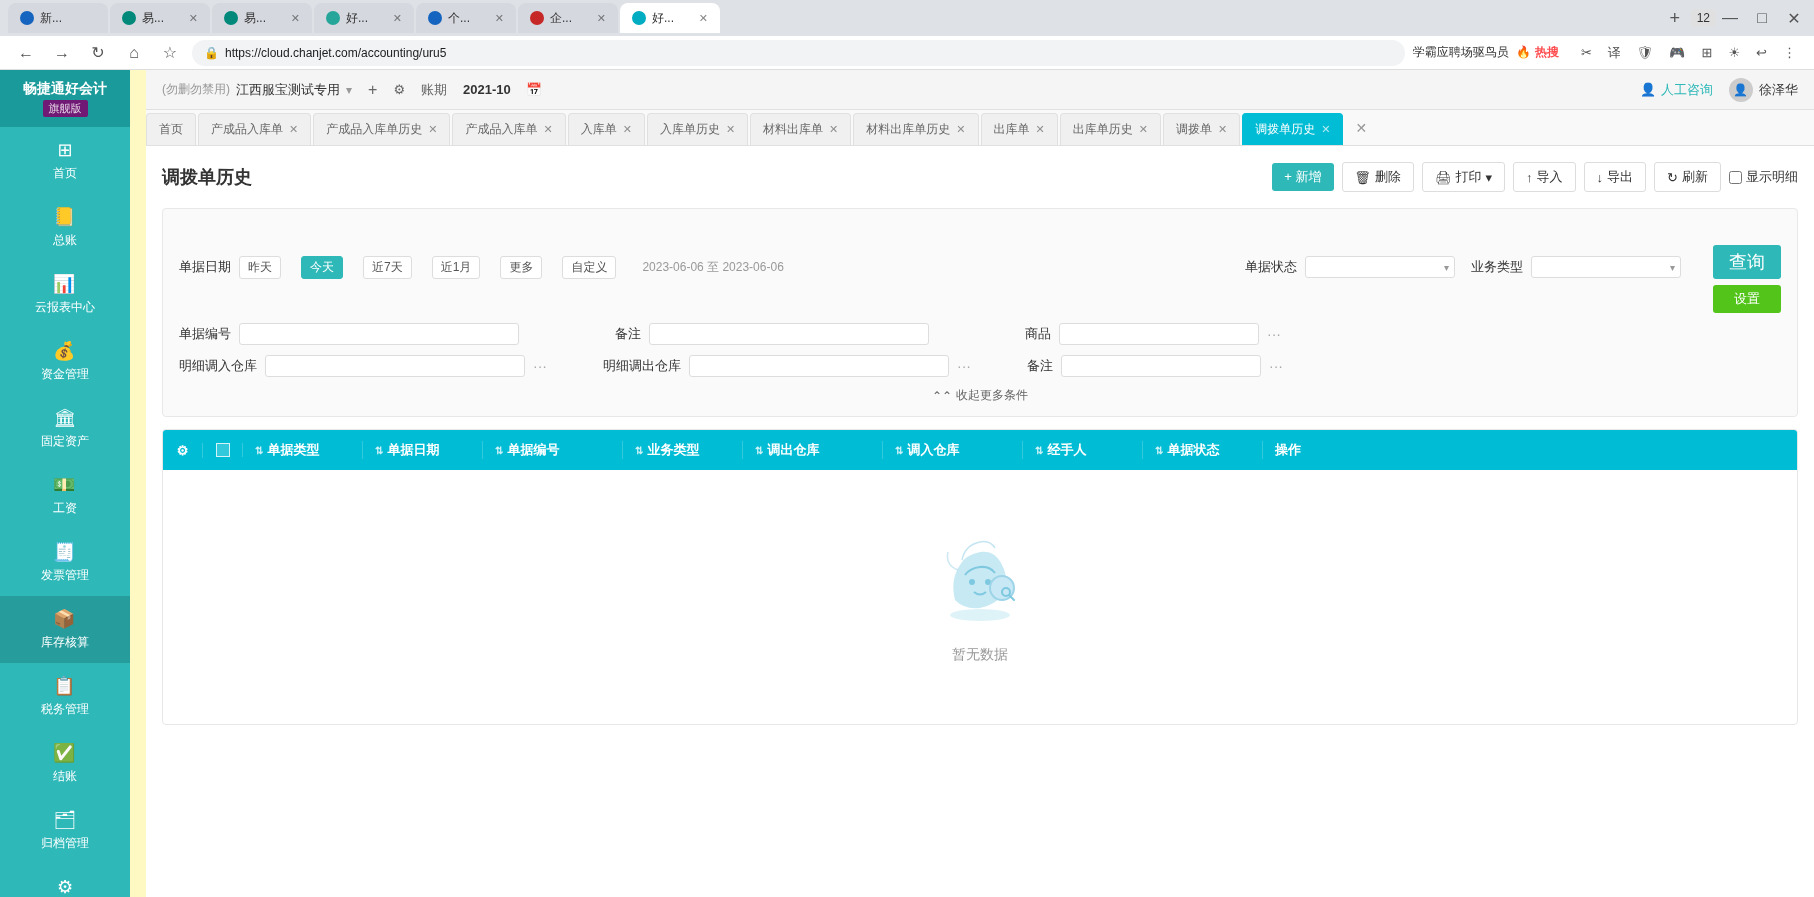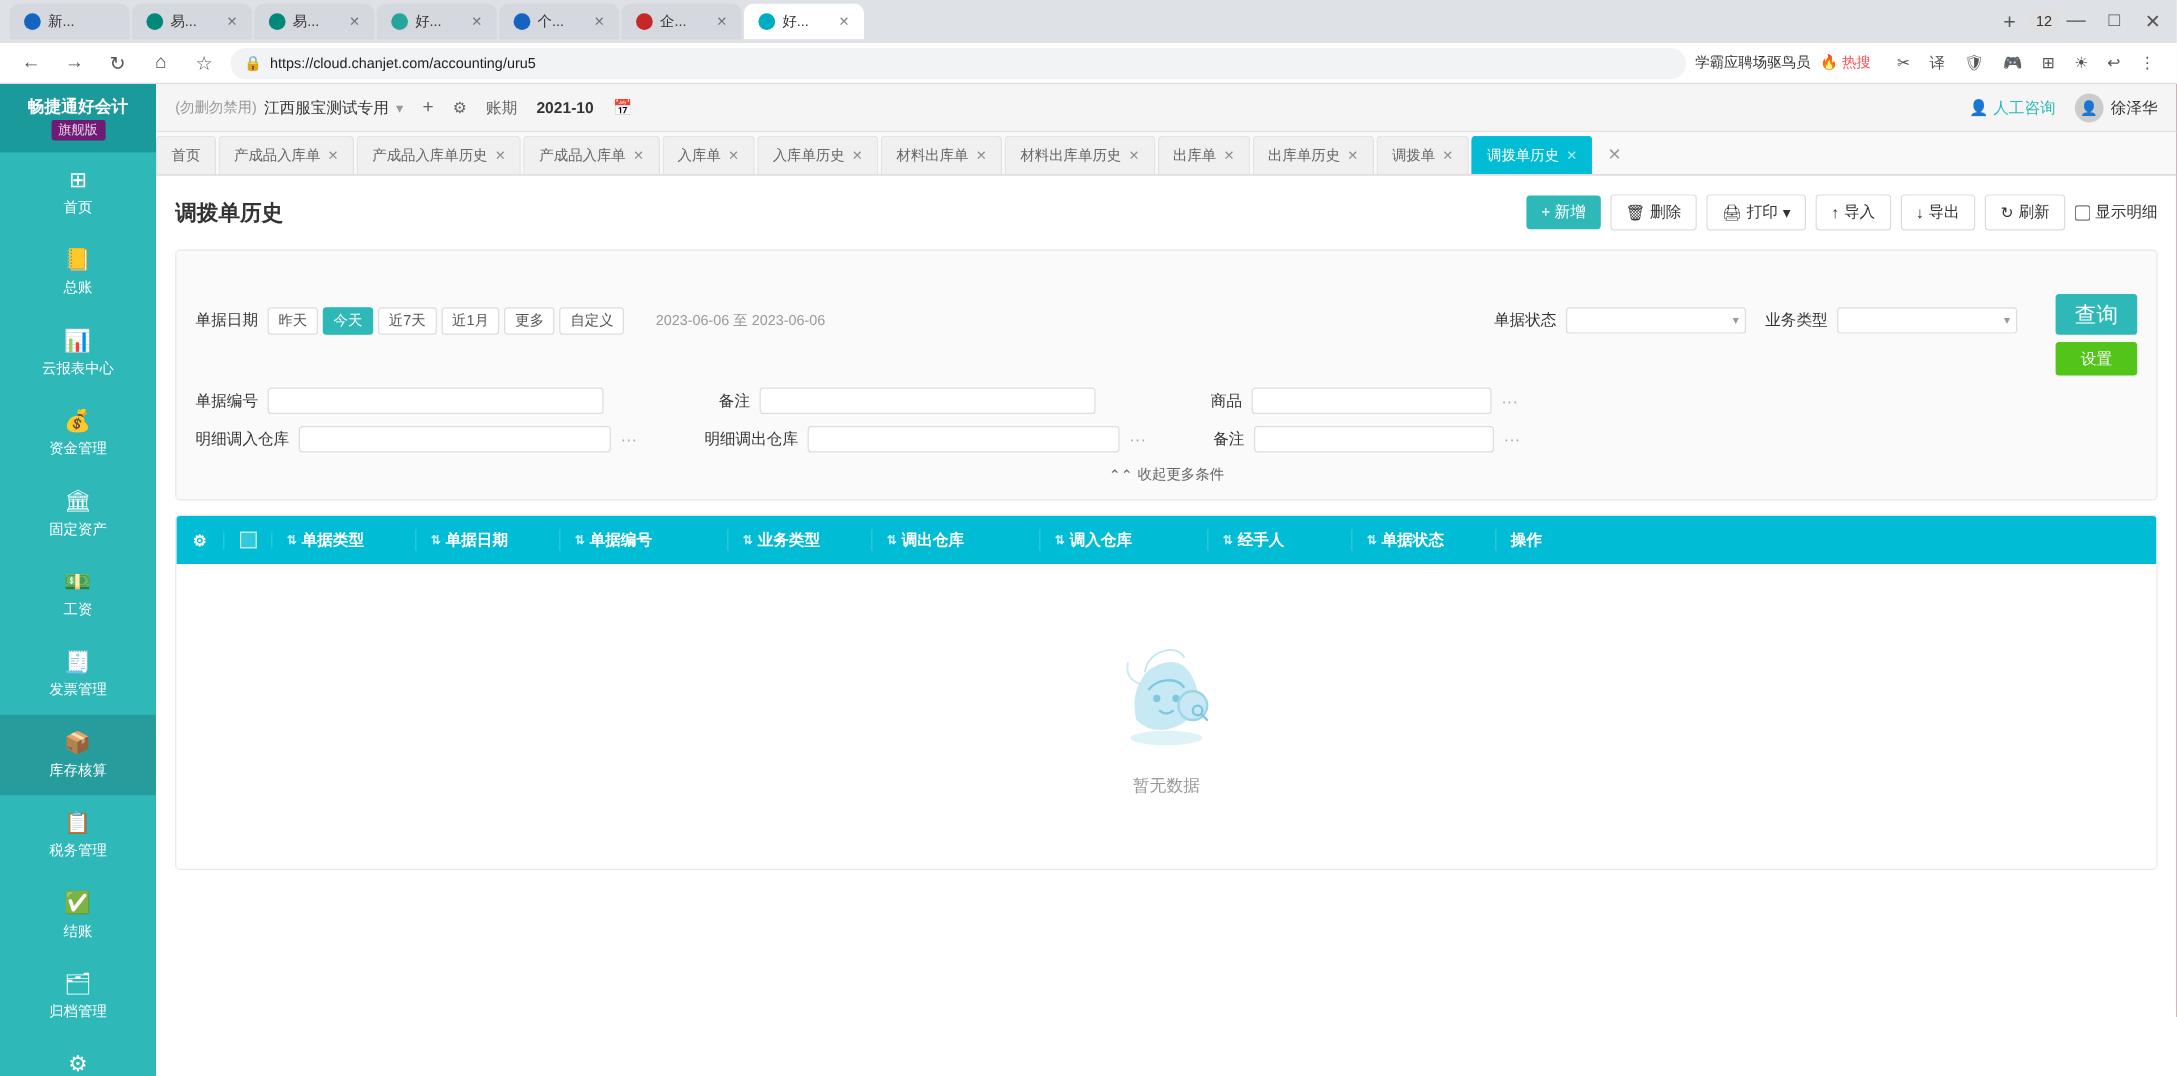--- a/index.html
+++ b/index.html
@@ -16,40 +16,40 @@
     .tab-controls { margin-left: auto; display: flex; align-items: center; gap: 8px; }
     .win-btn { width: 24px; height: 24px; display: flex; align-items: center; justify-content: center; cursor: pointer; font-size: 16px; color: #555; }
 
     
     .address-bar { background: #fff; height: 34px; display: flex; align-items: center; padding: 0 12px; gap: 8px; border-bottom: 1px solid #ddd; }
     .nav-btn { width: 28px; height: 28px; display: flex; align-items: center; justify-content: center; cursor: pointer; border-radius: 50%; color: #555; font-size: 16px; }
     .url-bar { flex: 1; background: #f1f3f4; border-radius: 20px; height: 26px; display: flex; align-items: center; padding: 0 12px; font-size: 12px; color: #444; gap: 6px; }
     .url-lock { color: #1a73e8; font-size: 12px; }
     .url-text { color: #202124; font-size: 12px; }
     .search-area { display: flex; align-items: center; gap: 8px; font-size: 12px; color: #333; }
-    .hot-tag { color: #ff4d4f; font-weight: normal; font-size: 12px; }
+    .hot-tag { color: #ff4d4f; font-weight: bold; font-size: 12px; }
     .toolbar-icons { display: flex; align-items: center; gap: 4px; margin-left: 8px; }
     .toolbar-icon-btn { padding: 4px 6px; cursor: pointer; font-size: 13px; color: #555; }
 
     
     .app-layout { display: flex; height: calc(100vh - 70px); }
 
     
     .sidebar { width: 130px; background: #2eb8b8; display: flex; flex-direction: column; align-items: center; padding-top: 0; flex-shrink: 0; }
     .sidebar-logo { width: 130px; background: #1a9a9a; padding: 10px 8px; display: flex; flex-direction: column; align-items: center; color: white; }
     .sidebar-logo-title { font-size: 14px; font-weight: bold; color: white; }
     .sidebar-logo-sub { font-size: 11px; color: rgba(255,255,255,0.8); background: #701a75; padding: 1px 6px; border-radius: 2px; margin-top: 2px; }
     .sidebar-items { width: 100%; flex: 1; overflow-y: auto; }
     .sidebar-item { width: 100%; padding: 12px 0; display: flex; flex-direction: column; align-items: center; cursor: pointer; color: white; font-size: 12px; gap: 4px; }
     .sidebar-item.active { background: rgba(0,0,0,0.15); }
     .sidebar-item-icon { font-size: 18px; }
     .sidebar-item-label { font-size: 12px; }
 
     
-    .main-content { flex: 1; display: flex; flex-direction: column; overflow: hidden; background: #7f1d1d; }
+    .main-content { flex: 1; display: flex; flex-direction: column; overflow: hidden; background: #fef9c3; padding-left: 16px; }
 
     
     .top-bar { height: 40px; background: #f5f5f5; border-bottom: 1px solid #e0e0e0; display: flex; align-items: center; padding: 0 16px; gap: 16px; }
     .company-selector { display: flex; align-items: center; gap: 6px; font-size: 13px; cursor: pointer; }
     .company-arrow { color: #999; font-size: 12px; }
     .top-bar-right { margin-left: auto; display: flex; align-items: center; gap: 16px; }
     .service-btn { color: #2eb8b8; font-size: 13px; cursor: pointer; display: flex; align-items: center; gap: 4px; }
     .user-info { display: flex; align-items: center; gap: 6px; font-size: 13px; cursor: pointer; }
     .user-avatar { width: 24px; height: 24px; border-radius: 50%; background: #ccc; display: flex; align-items: center; justify-content: center; color: #666; font-size: 12px; }
 
@@ -70,21 +70,21 @@
     .action-btn { display: flex; align-items: center; gap: 4px; font-size: 13px; color: #333; cursor: pointer; padding: 4px 8px; border-radius: 3px; }
     .action-btn.new-btn { color: #2eb8b8; font-weight: normal; }
     .display-toggle { display: flex; align-items: center; gap: 4px; font-size: 13px; color: #333; }
 
     
     .filter-section { border: 1px solid #e8e8e8; border-radius: 4px; padding: 12px 16px; margin-bottom: 12px; background: #fafafa; }
     .filter-row { display: flex; align-items: center; gap: 16px; margin-bottom: 10px; flex-wrap: wrap; }
     .filter-row:last-child { margin-bottom: 0; }
     .filter-item { display: flex; align-items: center; gap: 8px; }
     .filter-label { font-size: 13px; color: #333; white-space: nowrap; }
-    .filter-date-btns { display: flex; align-items: center; gap: 4px; }
+    .filter-date-btns { display: flex; align-items: center; gap: 20px; }
     .date-btn { padding: 2px 8px; border-radius: 3px; font-size: 12px; cursor: pointer; border: 1px solid #ddd; background: #fff; color: #555; }
     .date-btn.active { background: #2eb8b8; color: white; border-color: #2eb8b8; }
     .date-range { font-size: 12px; color: #999; margin-left: 18px; }
     .filter-select { border: 1px solid #ddd; border-radius: 3px; padding: 3px 24px 3px 8px; font-size: 12px; background: #fff; cursor: pointer; min-width: 150px; appearance: none; position: relative; }
     .filter-select-wrap { position: relative; display: inline-flex; align-items: center; }
     .filter-select-wrap::after { content: '▾'; position: absolute; right: 6px; font-size: 10px; color: #999; pointer-events: none; }
     .filter-input { border: 1px solid #ddd; border-radius: 3px; padding: 3px 8px; font-size: 12px; min-width: 200px; }
     .query-btn { padding: 5px 16px; background: #2eb8b8; color: white; border: none; border-radius: 3px; font-size: 18px; cursor: pointer; margin-top: 24px; }
     .settings-btn { padding: 5px 12px; background: #52c41a; color: white; border: none; border-radius: 3px; font-size: 13px; cursor: pointer; }
     .collapse-btn { display: flex; align-items: center; gap: 4px; font-size: 12px; color: #666; cursor: pointer; }

